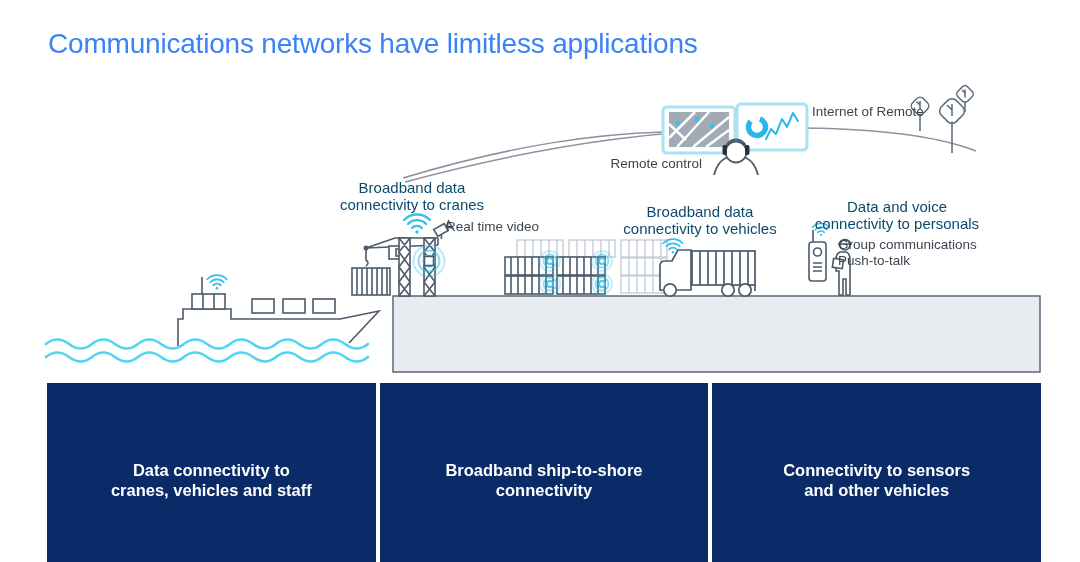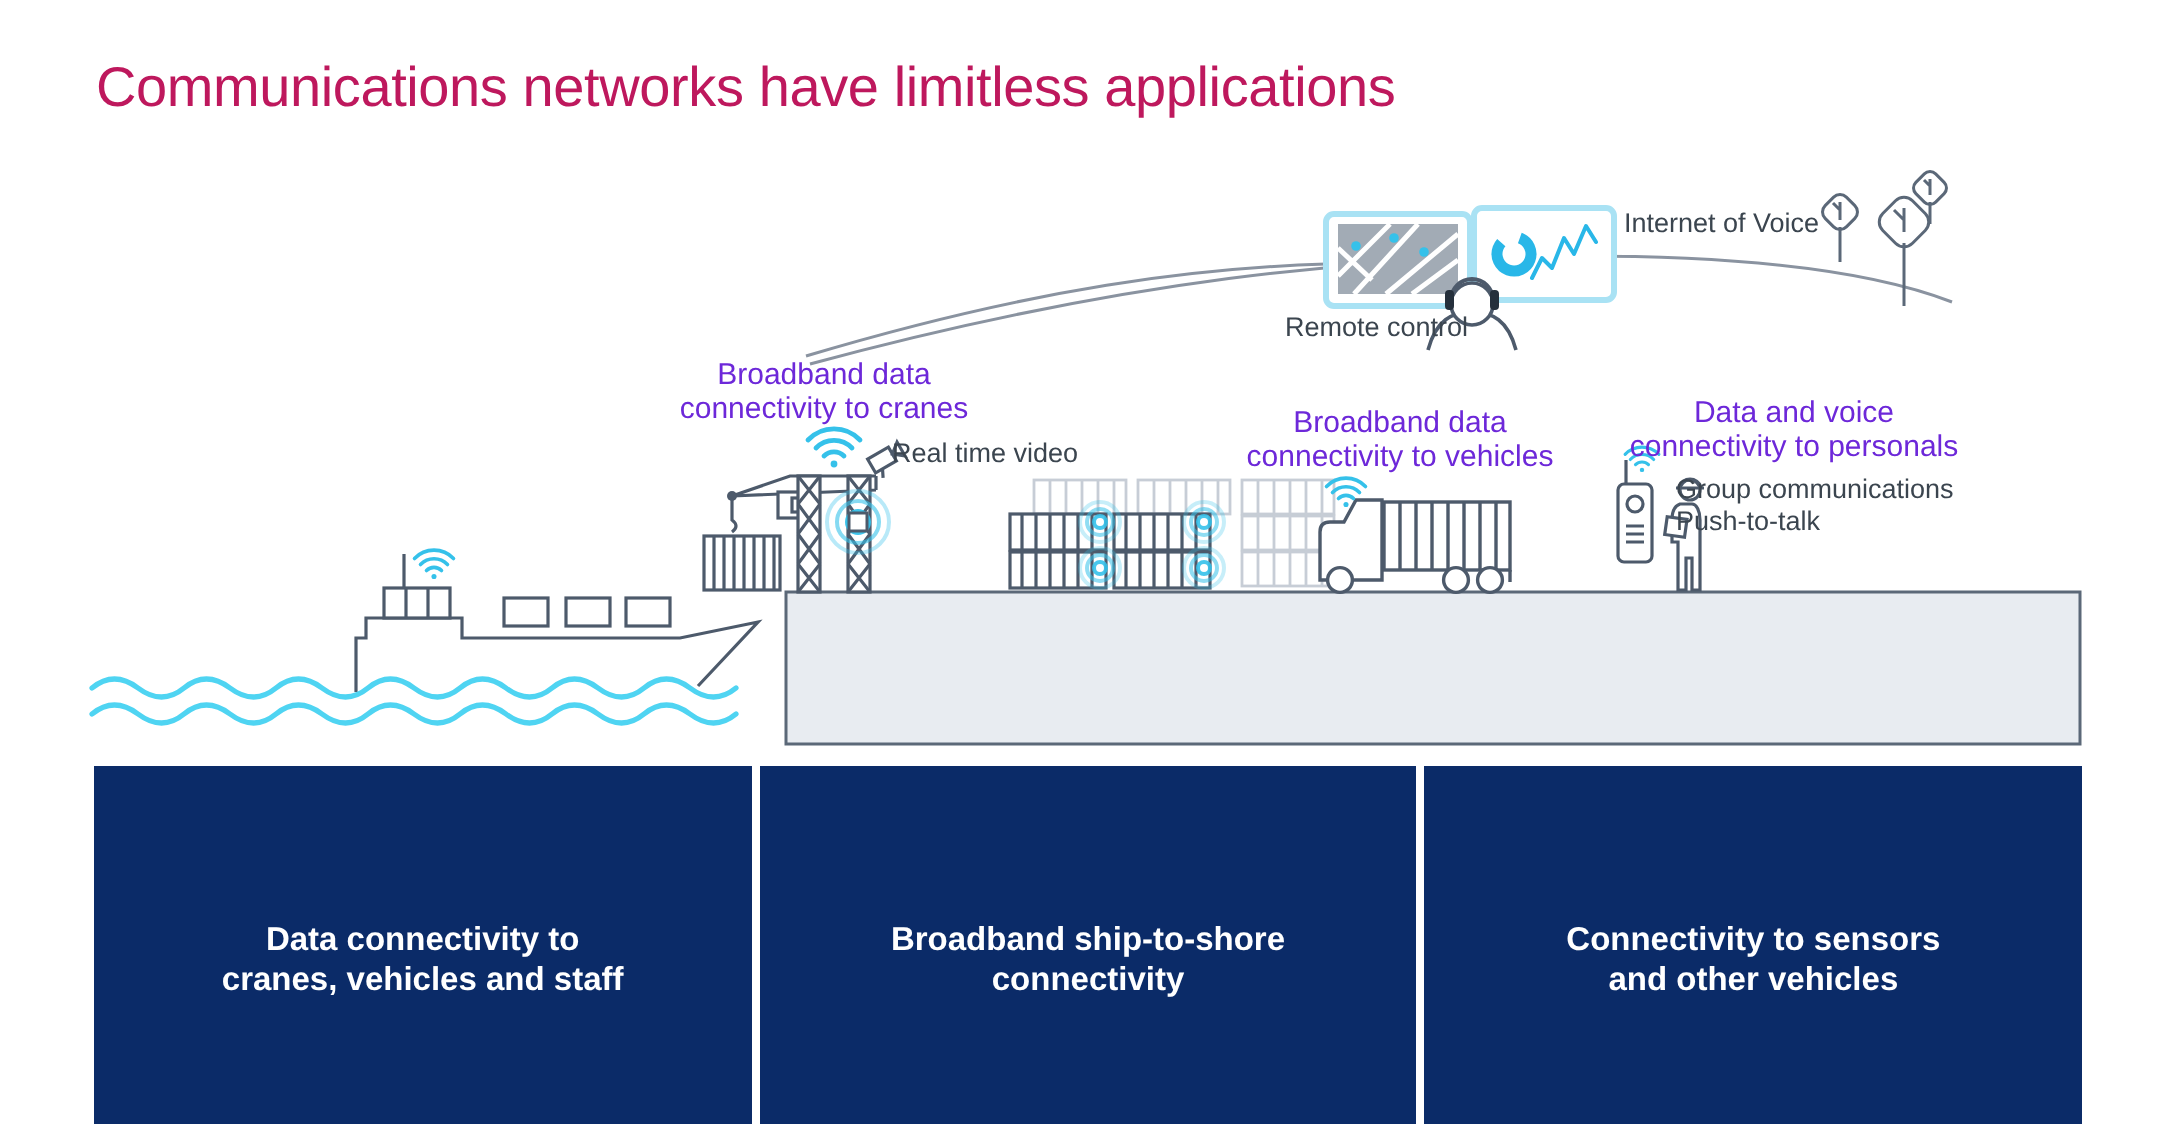--- a/index.html
+++ b/index.html
@@ -1,22 +1,22 @@
 <!DOCTYPE html>
 <html><head>
 <meta charset="utf-8">
 <style>
   html,body{margin:0;padding:0;background:#fff;}
   .stage{position:relative;width:1080px;height:562px;background:#ffffff;overflow:hidden;
          font-family:"Liberation Sans", sans-serif;}
   .page-title{position:absolute;left:48px;top:28px;font-size:28px;font-weight:400;
-              color:#be185d;letter-spacing:-0.2px;}
+              color:#3b82f6;letter-spacing:-0.2px;}
   .scene-svg{position:absolute;left:0;top:0;}
   .lbl{position:absolute;white-space:pre-line;}
-  .lbl-cyan{color:#6d28d9;font-size:15px;line-height:17px;text-align:center;width:200px;}
+  .lbl-cyan{color:#0c4a6e;font-size:15px;line-height:17px;text-align:center;width:200px;}
   .lbl-dark{color:#3b454f;font-size:13.5px;line-height:16px;}
   .cards{position:absolute;left:47px;top:383px;width:994px;height:194px;display:flex;gap:4px;}
   .card{flex:1;background:#0b2b68;color:#ffffff;display:flex;align-items:center;justify-content:center;
         text-align:center;font-size:16.5px;line-height:20px;font-weight:700;white-space:pre-line;}
 </style>
 </head>
 <body>
 
 <div class="stage">
 
@@ -181,22 +181,22 @@
       </g>
     </g>
   </svg>
 
   <div class="lbl lbl-cyan" style="left:312px;top:179px;">Broadband data
 connectivity to cranes</div>
   <div class="lbl lbl-cyan" style="left:600px;top:203px;">Broadband data
 connectivity to vehicles</div>
   <div class="lbl lbl-cyan" style="left:797px;top:198px;">Data and voice
 connectivity to personals</div>
-  <div class="lbl lbl-dark" style="left:609px;top:156px;width:125px;text-align:right;">Remote control</div>
-  <div class="lbl lbl-dark" style="left:812px;top:104px;">Internet of Voice</div>
+  <div class="lbl lbl-dark" style="left:577px;top:156px;width:125px;text-align:right;">Remote control</div>
+  <div class="lbl lbl-dark" style="left:812px;top:104px;">Internet of Remote</div>
   <div class="lbl lbl-dark" style="left:446px;top:219px;text-align:center;">Real time video</div>
   <div class="lbl lbl-dark" style="left:838px;top:237px;">Group communications
 Push-to-talk</div>
 
   <div class="cards">
     <div class="card">
       <span>Data connectivity to
 cranes, vehicles and staff</span>
     </div>
     <div class="card">

